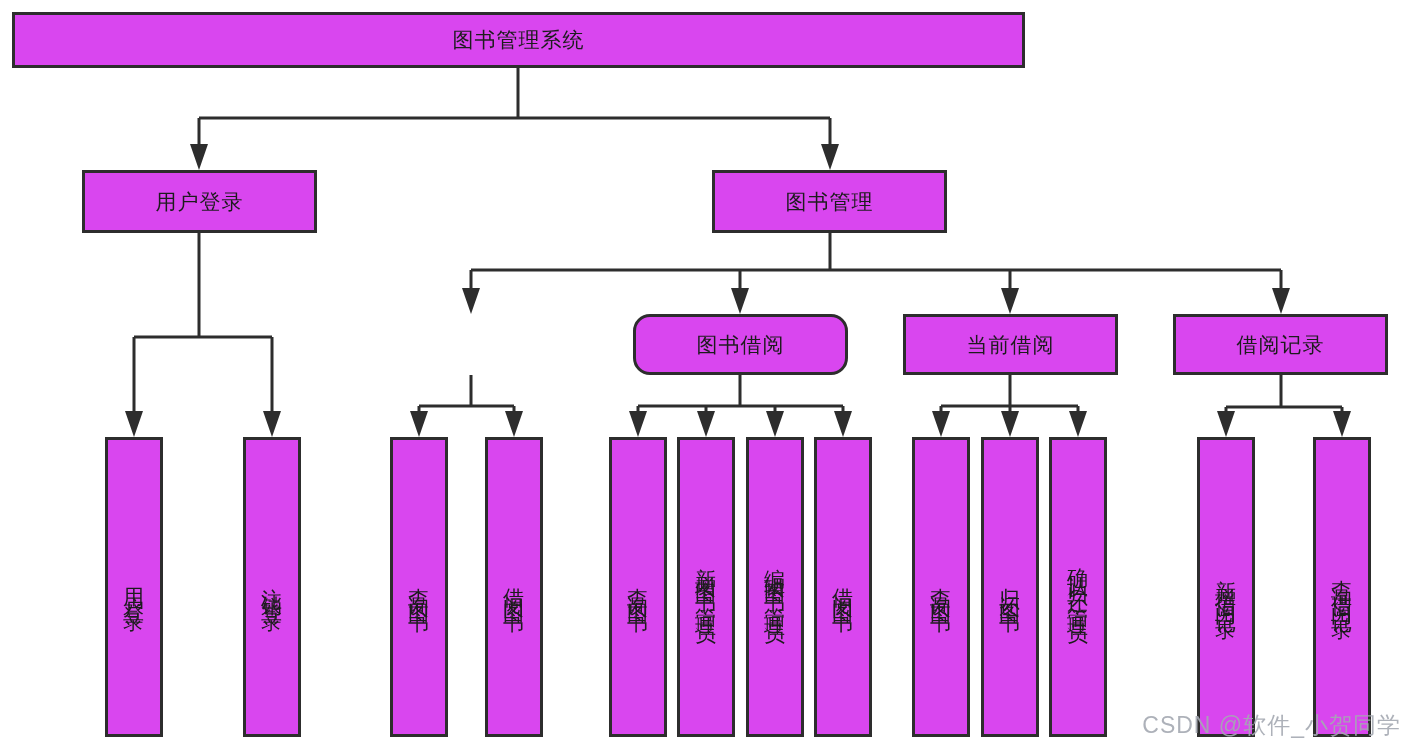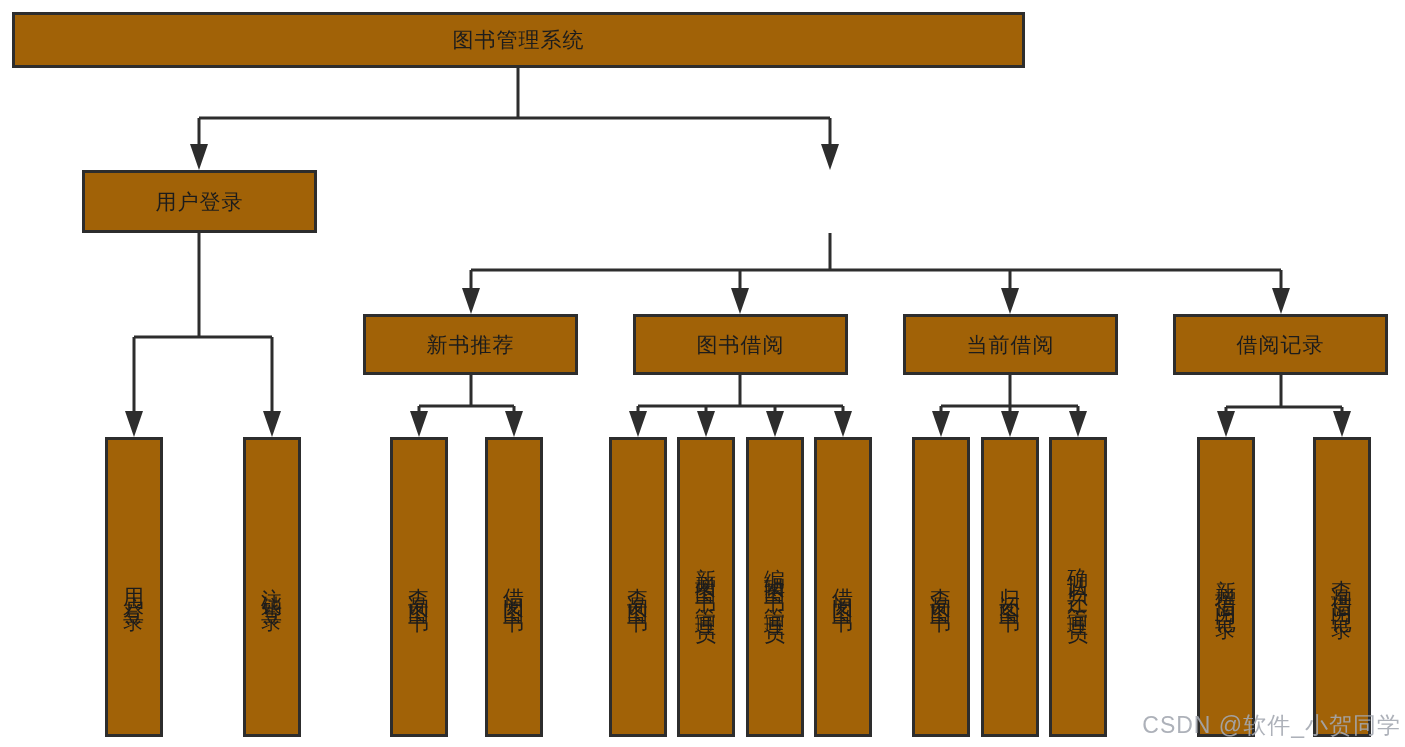--- a/index.html
+++ b/index.html
@@ -19,37 +19,37 @@
     position: absolute;
     left: 0;
     top: 0;
     width: 1405px;
     height: 747px;
     pointer-events: none;
   }
   .box {
     position: absolute;
     box-sizing: border-box;
-    background: #a16207;
+    background: #d946ef;
     border: 3px solid #2d2d2d;
     color: #1c1c1c;
     display: flex;
     align-items: center;
     justify-content: center;
     font-size: 21px;
     letter-spacing: 1px;
     text-align: center;
     z-index: 2;
   }
   .hbox-root   { left: 12px;  top: 12px;  width: 1013px; height: 56px; }
   .hbox-l2a    { left: 82px;  top: 170px; width: 235px;  height: 63px; }
   .hbox-l2b    { left: 712px; top: 170px; width: 235px;  height: 63px; }
   .hbox-l3     { top: 314px; width: 215px; height: 61px; }
   .hbox-l3a    { left: 363px; }
-  .hbox-l3b    { left: 633px; }
+  .hbox-l3b    { left: 633px; border-radius: 17px; }
   .hbox-l3c    { left: 903px; text-align: right; }
   .hbox-l3d    { left: 1173px; }
   .vbox {
     top: 437px;
     width: 58px;
     height: 300px;
     writing-mode: vertical-rl;
     text-orientation: mixed;
     letter-spacing: 8px;
     line-height: 1;
@@ -131,22 +131,22 @@
     <g>
       <path d="M1281 375 V407 M1226 407 H1342 M1226 407 V414 M1342 407 V414"></path>
       <polygon points="1217,411 1235,411 1226,437" fill="#2d2d2d" stroke="none"></polygon>
       <polygon points="1333,411 1351,411 1342,437" fill="#2d2d2d" stroke="none"></polygon>
     </g>
   </svg>
 
   <div class="box hbox-root">图书管理系统</div>
 
   <div class="box hbox-l2a">用户登录</div>
+  <div class="box hbox-l2b">图书管理</div>
 
-  <div class="box hbox-l3 hbox-l3a">新书推荐</div>
   <div class="box hbox-l3 hbox-l3b">图书借阅</div>
   <div class="box hbox-l3 hbox-l3c">当前借阅</div>
   <div class="box hbox-l3 hbox-l3d">借阅记录</div>
 
   <div class="box vbox vb-a1">用户登录</div>
   <div class="box vbox vb-a2">注销登录</div>
 
   <div class="box vbox vb-b1">查询图书</div>
   <div class="box vbox vb-b2">借阅图书</div>
 

